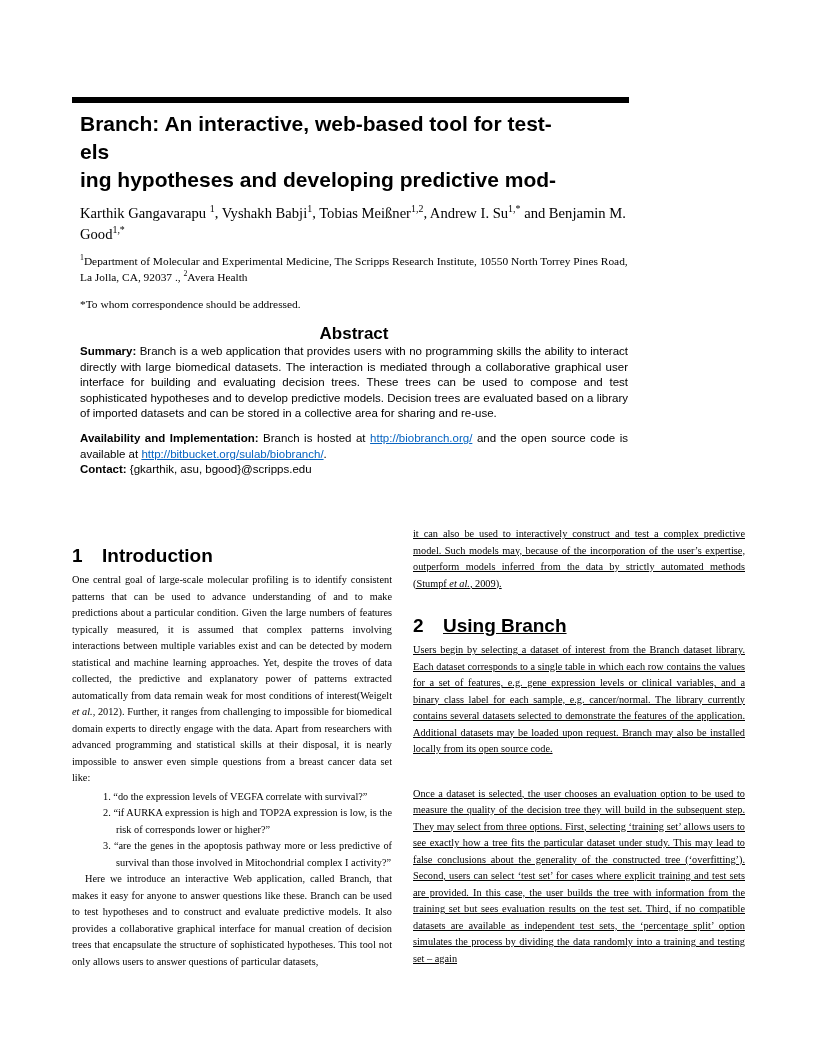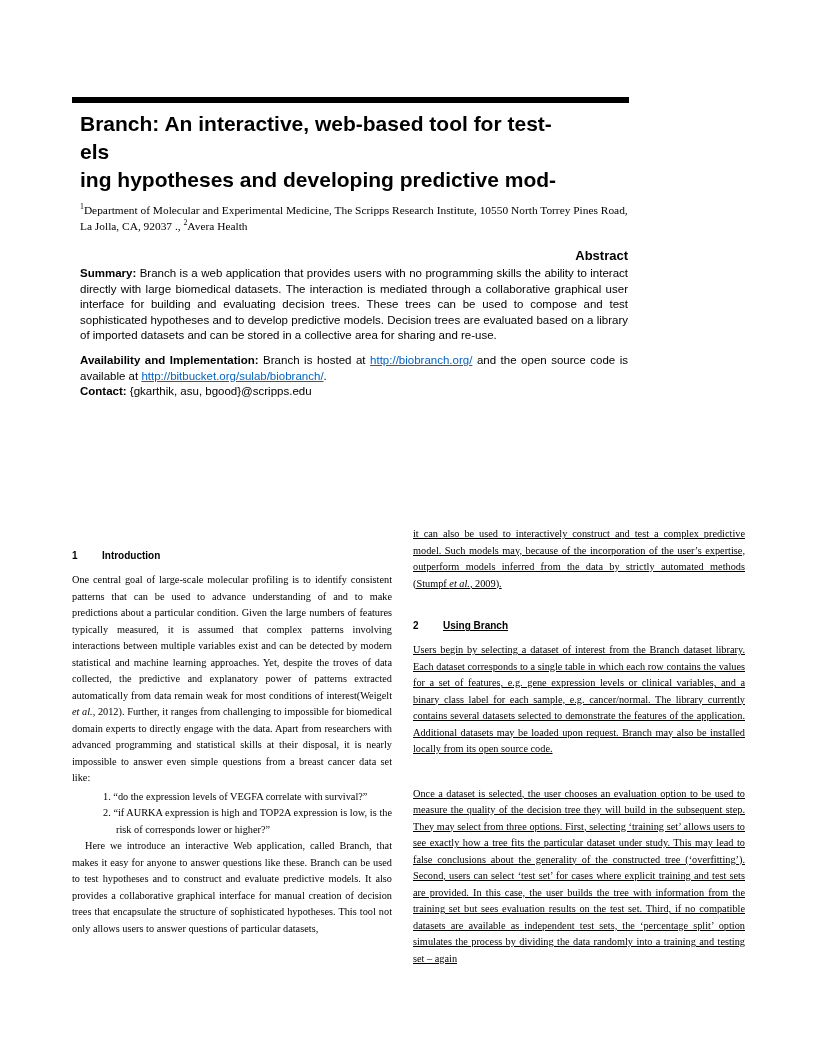--- a/index.html
+++ b/index.html
@@ -54,24 +54,24 @@
   }
   .abstract {
     margin-top: 14px;
     font-family: "Liberation Sans", sans-serif;
     font-size: 11.5px;
     line-height: 15.4px;
     text-align: justify;
   }
   .abstract-heading {
     font-family: "Liberation Sans", sans-serif;
-    font-size: 13px;
+    font-size: 17px;
     font-weight: bold;
     margin-bottom: 3px;
-    text-align: right;
+    text-align: center;
   }
   .abstract p.spaced { margin-top: 10px; }
   a.link { color: var(--link-color, #0563c1); text-decoration: underline; cursor: pointer; }
   .columns {
     position: absolute;
     left: 72px;
     top: 526px;
     width: 673px;
     display: flex;
     gap: 21px;
@@ -80,21 +80,21 @@
   .col-right { width: 332px; text-decoration: underline; }
   .body-text {
     font-size: 10.3px;
     line-height: 16.5px;
     text-align: justify;
   }
   .body-text.indent { text-indent: 13px; }
   .body-text.spaced { margin-top: 28px; }
   .section-heading {
     font-family: "Liberation Sans", sans-serif;
-    font-size: 10px;
+    font-size: 19px;
     font-weight: bold;
     line-height: 16px;
     margin-bottom: 8px;
   }
   .section-heading.mt-left  { margin-top: 22px; }
   .section-heading.mt-right { margin-top: 26px; }
   .sec-num { display: inline-block; min-width: 30px; }
   .q-list { list-style: none; margin: 2px 0 0 31px; }
   .q-list li {
     font-size: 10.3px;
@@ -112,23 +112,25 @@
   <div class="top-rule"></div>
 
   <header class="front">
 
     <h1 class="title">
         <span class="title-line">Branch: An interactive, web-based tool for test-</span>
         <span class="title-line">els</span>
         <span class="title-line">ing hypotheses and developing predictive mod-</span>
       </h1>
 
+    <p class="authors"><span>Karthik Gangavarapu </span><sup>1</sup><span>, Vyshakh Babji</span><sup>1</sup><span>, Tobias Meißner</span><sup>1,2</sup><span>, Andrew I. Su</span><sup>1,*</sup><span> and Benjamin M. Good</span><sup>1,*</sup></p>
 
     <p class="affiliation"><sup>1</sup><span>Department of Molecular and Experimental Medicine, The Scripps Research Institute, 10550 North Torrey Pines Road, La Jolla, CA, 92037 ., </span><sup>2</sup><span>Avera Health</span></p>
 
+    <p class="correspondence">*To whom correspondence should be addressed.</p>
 
     <section class="abstract">
       <h2 class="abstract-heading">Abstract</h2>
 
       <p><b>Summary:</b><span> Branch is a web application that provides users with no programming skills the ability to interact directly with large biomedical datasets. The interaction is mediated through a collaborative graphical user interface for building and evaluating decision trees. These trees can be used to compose and test sophisticated hypotheses and to develop predictive models. Decision trees are evaluated based on a library of imported datasets and can be stored in a collective area for sharing and re-use.</span></p>
 
       <p class="spaced"><b>Availability and Implementation:</b><span> Branch is hosted at </span><a class="link" href="#">http://biobranch.org/</a><span> and the open source code is available at </span><a class="link" href="#">http://bitbucket.org/sulab/biobranch/</a><span>.</span></p>
 
       <p><b>Contact:</b><span> {gkarthik, asu, bgood}@scripps.edu</span></p>
     </section>
@@ -138,20 +140,21 @@
   <main class="columns">
 
     <div class="col-left">
       <h3 class="section-heading mt-left"><span class="sec-num">1</span><span>Introduction</span></h3>
 
       <p class="body-text"><span>One central goal of large-scale molecular profiling is to identify consistent patterns that can be used to advance understanding of and to make predictions about a particular condition. Given the large numbers of features typically measured, it is assumed that complex patterns involving interactions between multiple variables exist and can be detected by modern statistical and machine learning approaches. Yet, despite the troves of data collected, the predictive and explanatory power of patterns extracted automatically from data remain weak for most conditions of interest(Weigelt </span><i>et al.</i><span>, 2012). Further, it ranges from challenging to impossible for biomedical domain experts to directly engage with the data. Apart from researchers with advanced programming and statistical skills at their disposal, it is nearly impossible to answer even simple questions from a breast cancer data set like:</span></p>
 
       <ol class="q-list">
         <li><span class="li-num">1.</span> <span>“do the expression levels of VEGFA correlate with survival?”</span></li>
         <li><span class="li-num">2.</span> <span>“if AURKA expression is high and TOP2A expression is low, is the risk of corresponds lower or higher?”</span></li>
+        <li><span class="li-num">3.</span> <span>“are the genes in the apoptosis pathway more or less predictive of survival than those involved in Mitochondrial complex I activity?”</span></li>
       </ol>
 
       <p class="body-text indent">Here we introduce an interactive Web application, called Branch, that makes it easy for anyone to answer questions like these. Branch can be used to test hypotheses and to construct and evaluate predictive models. It also provides a collaborative graphical interface for manual creation of decision trees that encapsulate the structure of sophisticated hypotheses. This tool not only allows users to answer questions of particular datasets,</p>
     </div>
 
     <div class="col-right">
       <p class="body-text"><span>it can also be used to interactively construct and test a complex predictive model. Such models may, because of the incorporation of the user’s expertise, outperform models inferred from the data by strictly automated methods (Stumpf </span><i>et al.</i><span>, 2009).</span></p>
 
       <h3 class="section-heading mt-right"><span class="sec-num">2</span><span>Using Branch</span></h3>
 

